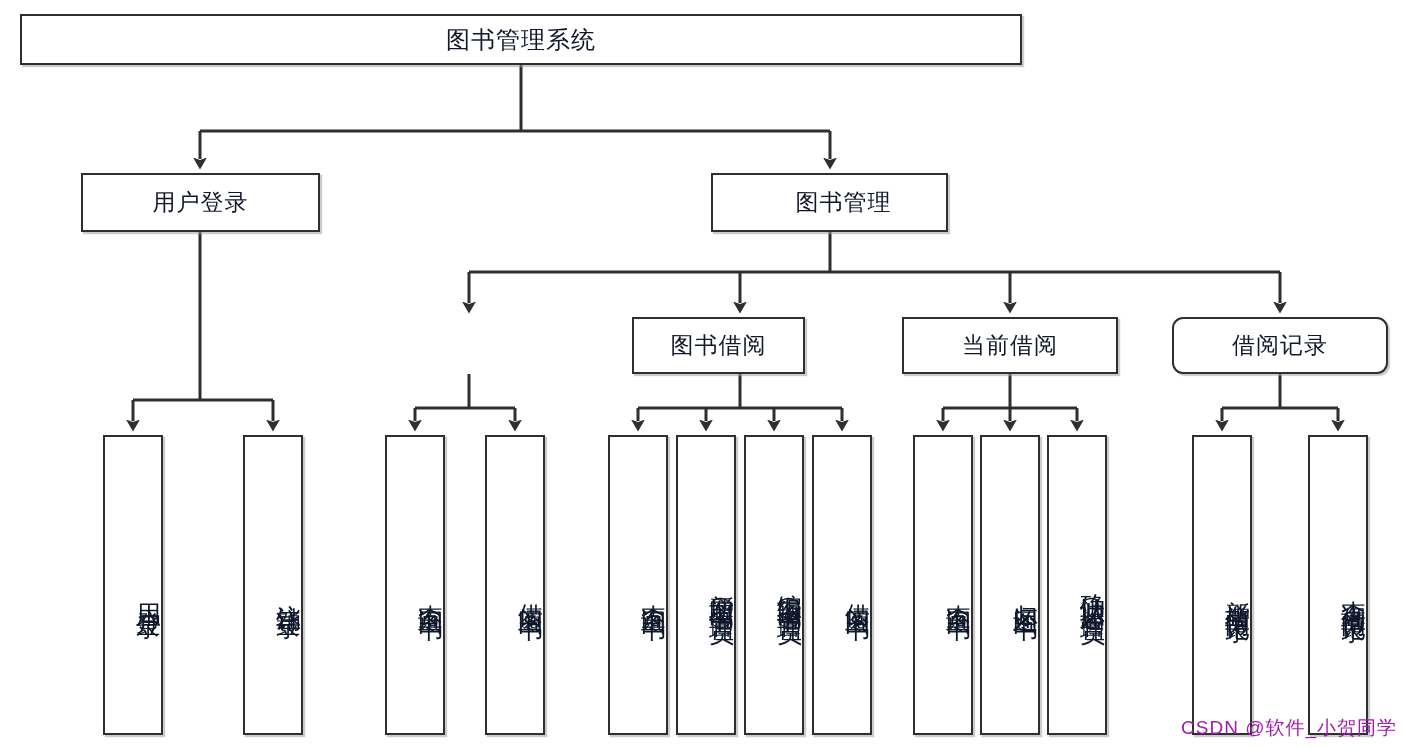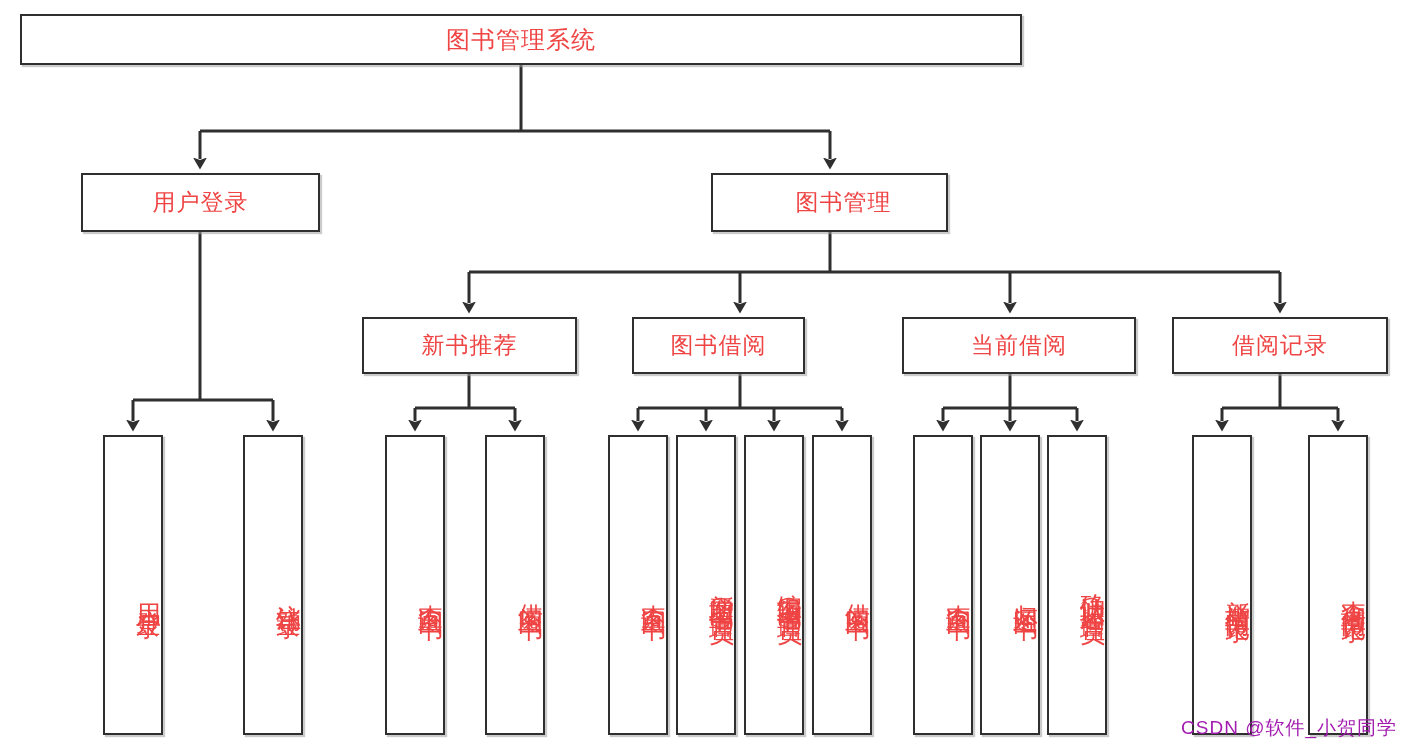--- a/index.html
+++ b/index.html
@@ -1,21 +1,21 @@
 <!DOCTYPE html>
 <html><head>
 <meta charset="utf-8">
 <style>
   html,body{margin:0;padding:0;background:#ffffff;}
   body{width:1405px;height:747px;font-family:"Liberation Sans","DejaVu Sans",sans-serif;}
   #stage{position:relative;width:1405px;height:747px;overflow:hidden;background:#fff;}
   svg.wires{position:absolute;left:0;top:0;width:1405px;height:747px;pointer-events:none;}
   .node{position:absolute;background:#ffffff;border:2px solid #2f2f2f;box-sizing:border-box;
         box-shadow:2px 2px 1px rgba(160,160,160,0.55);display:flex;align-items:center;justify-content:center;}
-  .node .lbl{color:#ef4444;text-align:left;line-height:1.15;white-space:nowrap;}
+  .node .lbl{color:#0f172a;text-align:left;line-height:1.15;white-space:nowrap;}
   .h-node .lbl{font-size:23px;letter-spacing:1px;}
   .root .lbl{font-size:24px;}
   .leaf{writing-mode:vertical-rl;text-orientation:upright;}
   .leaf .lbl{writing-mode:vertical-rl;text-orientation:upright;font-size:25px;letter-spacing:4px;
              line-height:1;white-space:nowrap;}
   .leaf{align-items:flex-start;justify-content:center;padding-top:14px;}
   .watermark{position:absolute;right:8px;bottom:6px;font-size:19px;color:#a21caf;letter-spacing:1px;
              white-space:nowrap;}
 </style>
 </head>
@@ -77,30 +77,27 @@
     <span class="lbl">图书管理系统</span>
   </div>
 
   <div class="node h-node" style="left:81px;top:173px;width:239px;height:59px;">
     <span class="lbl">用户登录</span>
   </div>
   <div class="node h-node" style="left:711px;top:173px;width:237px;height:59px;padding-left:28px;">
     <span class="lbl">图书管理</span>
   </div>
 
-  <div class="node h-node" style="left:362px;top:317px;width:215px;height:57px;">
-    <span class="lbl">新书推荐</span>
-  </div>
   <div class="node h-node" style="left:632px;top:317px;width:173px;height:57px;">
     <span class="lbl">图书借阅</span>
   </div>
-  <div class="node h-node" style="left:902px;top:317px;width:234px;height:57px;">
+  <div class="node h-node" style="left:902px;top:317px;width:216px;height:57px;">
     <span class="lbl">当前借阅</span>
   </div>
-  <div class="node h-node" style="left:1172px;top:317px;width:216px;height:57px;">
+  <div class="node h-node" style="left:1172px;top:317px;width:216px;height:57px;border-radius:11px;">
     <span class="lbl">借阅记录</span>
   </div>
 
   <div class="node leaf" style="left:103px;top:435px;width:60px;height:300px;">
     <span class="lbl">用户登录</span>
   </div>
   <div class="node leaf" style="left:243px;top:435px;width:60px;height:300px;">
     <span class="lbl">注销登录</span>
   </div>
 

